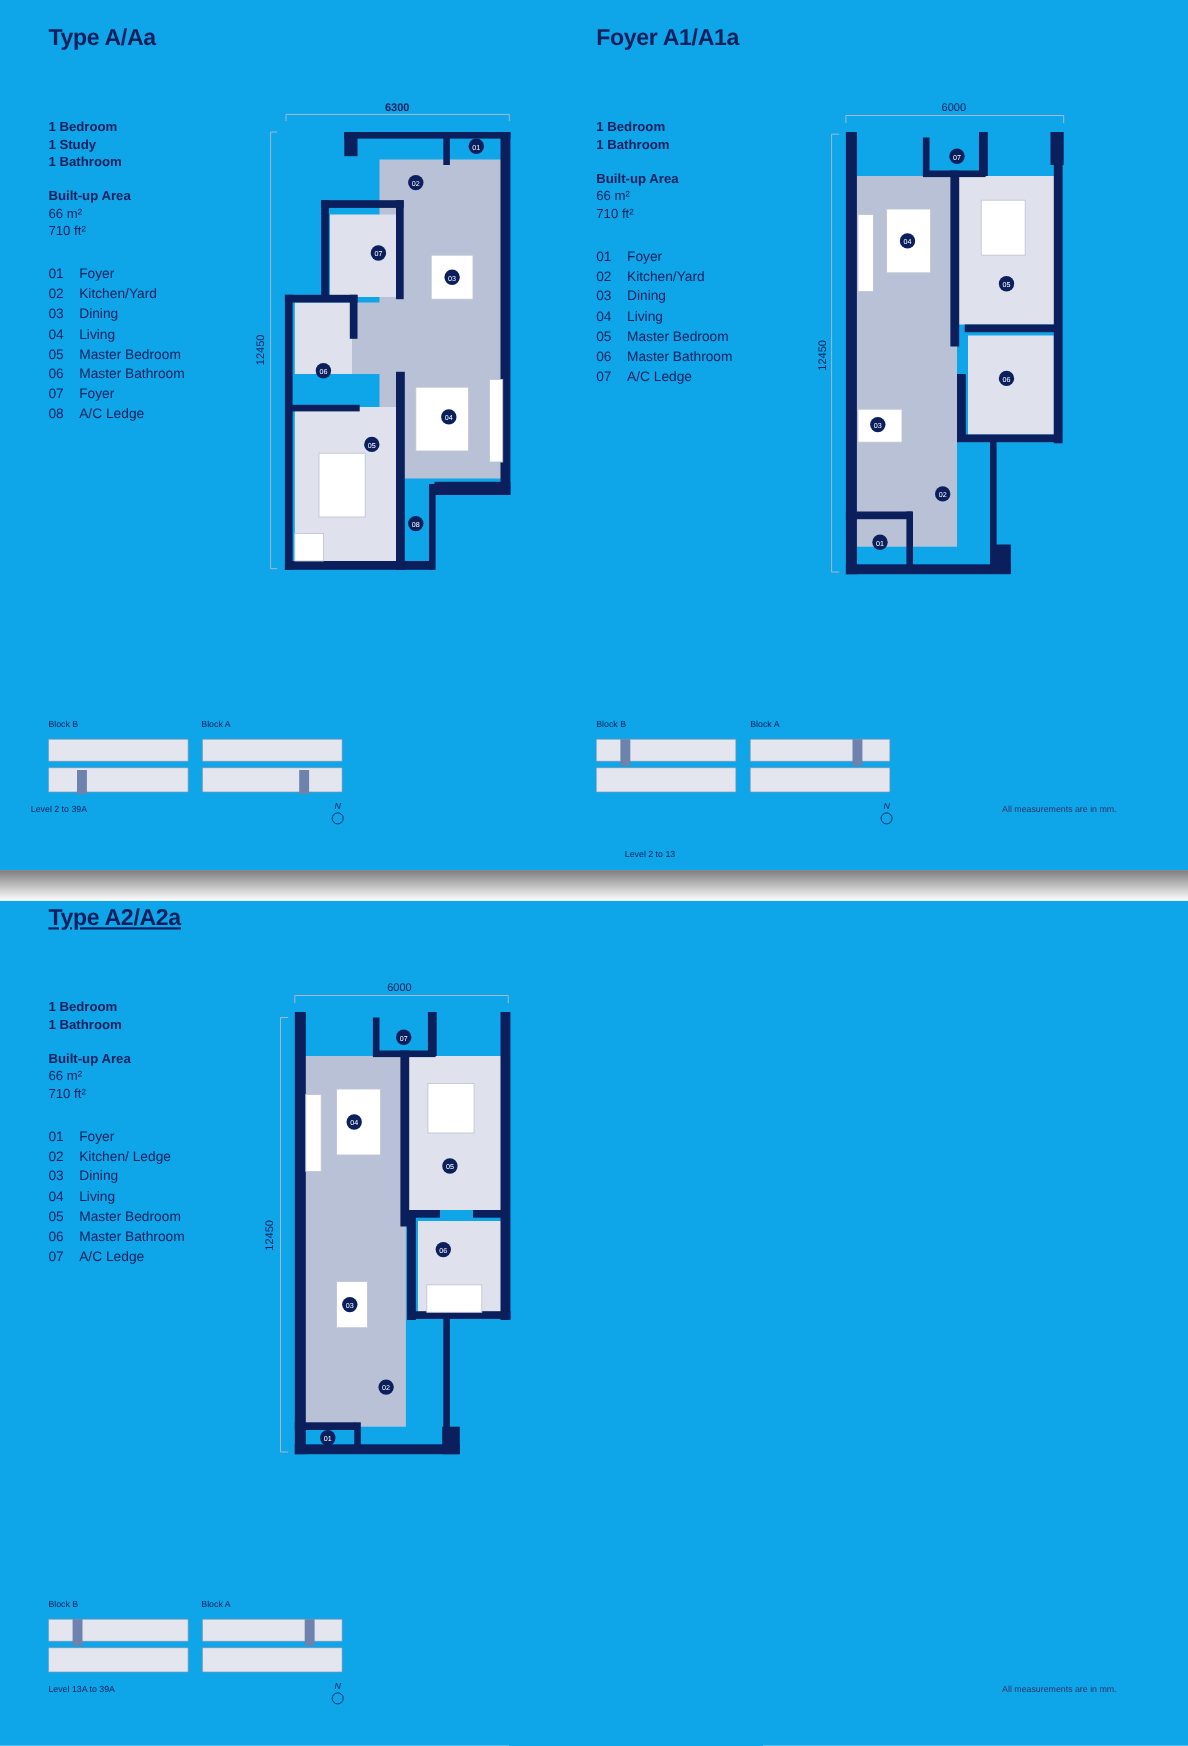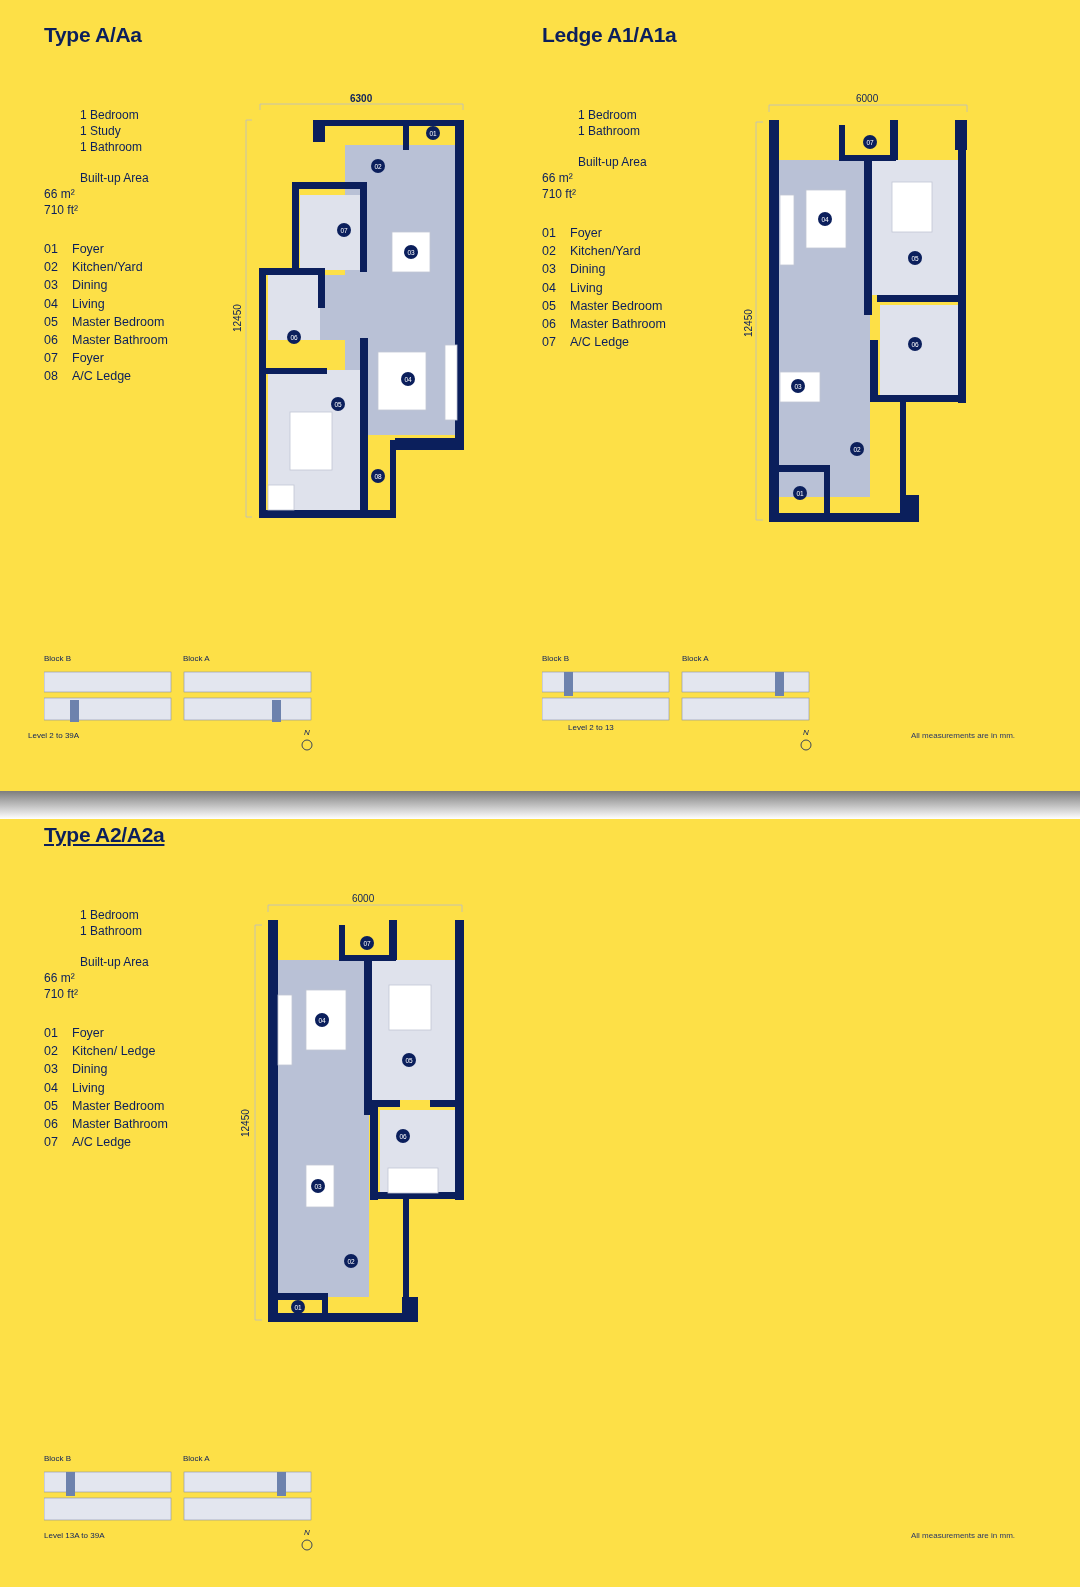--- a/index.html
+++ b/index.html
@@ -1,23 +1,23 @@
 <!DOCTYPE html>
 <html><head>
 <meta charset="utf-8">
 <style>
   html,body{margin:0;padding:0;}
   body{width:1080px;height:1587px;background:#fff;position:relative;overflow:hidden;font-family:"Liberation Sans",sans-serif;color:#0b1f5c;}
-  .page{position:absolute;left:0;width:1080px;background:#fde047;}
+  .page{position:absolute;left:0;width:1080px;background:#0ea5e9;}
   .page1{top:0;height:791px;}
   .gap{position:absolute;left:0;top:791px;width:1080px;height:28px;background:linear-gradient(#7d7d7d,#f2f2f2 90%,#fff);}
   .page2{top:819px;height:768px;}
   .title{position:absolute;font-size:21px;font-weight:bold;letter-spacing:-0.3px;color:#0b1f5c;}
   .spec{position:absolute;font-size:12px;line-height:16px;}
-  .spec .b{font-weight:normal;margin-left:36px;}
+  .spec .b{font-weight:bold;}
   .spec .gap8{height:15px;}
   .legend{position:absolute;font-size:12.5px;line-height:18.2px;}
   .legend .row{display:flex;}
   .legend .num{width:28px;}
   .plan{position:absolute;}
   .dim{position:absolute;font-size:10px;color:#0b1f5c;}
   .dimv{position:absolute;font-size:10px;transform:rotate(-90deg);transform-origin:left top;}
   .keyplan{position:absolute;}
   .kp-label{position:absolute;font-size:8px;font-weight:normal;}
   .kp-level{position:absolute;font-size:8px;}
@@ -151,21 +151,21 @@
     <rect x="228" y="30" width="9" height="22" fill="#6d82ad"></rect>
   </svg>
   <div class="kp-level" style="left:28px;top:731px;">Level 2 to 39A</div>
   <div class="compass" style="left:300px;top:728px;">
     <span class="n">N</span>
     <svg width="14" height="12">
         <circle cx="7" cy="6" r="5" fill="none" stroke="#0b1f5c" stroke-width="0.8"></circle>
       </svg>
   </div>
 
-  <div class="title" style="left:542px;top:23px;">Ledge A1/A1a</div>
+  <div class="title" style="left:542px;top:23px;">Foyer A1/A1a</div>
   <div class="spec" style="left:542px;top:107px;">
     <div class="b">1 Bedroom</div>
     <div class="b">1 Bathroom</div>
     <div class="gap8"></div>
     <div class="b">Built-up Area</div>
     <div>66 m²</div>
     <div>710 ft²</div>
   </div>
   <div class="legend" style="left:542px;top:224px;">
     <div class="row">
@@ -257,21 +257,21 @@
   <svg class="keyplan" style="left:542px;top:670px;" width="270" height="55">
     <g fill="#e3e6ef" stroke="#8a91a8" stroke-width="0.6">
       <rect x="0" y="2" width="127" height="20"></rect>
         <rect x="0" y="28" width="127" height="22"></rect>
       <rect x="140" y="2" width="127" height="20"></rect>
         <rect x="140" y="28" width="127" height="22"></rect>
     </g>
     <rect x="22" y="2" width="9" height="24" fill="#6d82ad"></rect>
     <rect x="233" y="2" width="9" height="24" fill="#6d82ad"></rect>
   </svg>
-  <div class="kp-level" style="left:542px;top:723px;padding-left:26px;">Level 2 to 13</div>
+  <div class="kp-level" style="left:542px;top:772px;padding-left:26px;">Level 2 to 13</div>
   <div class="compass" style="left:799px;top:728px;">
     <span class="n">N</span>
     <svg width="14" height="12">
         <circle cx="7" cy="6" r="5" fill="none" stroke="#0b1f5c" stroke-width="0.8"></circle>
       </svg>
   </div>
   <div class="note" style="left:911px;top:731px;">All measurements are in mm.</div>
 </div>
 
 <div class="gap"></div>

